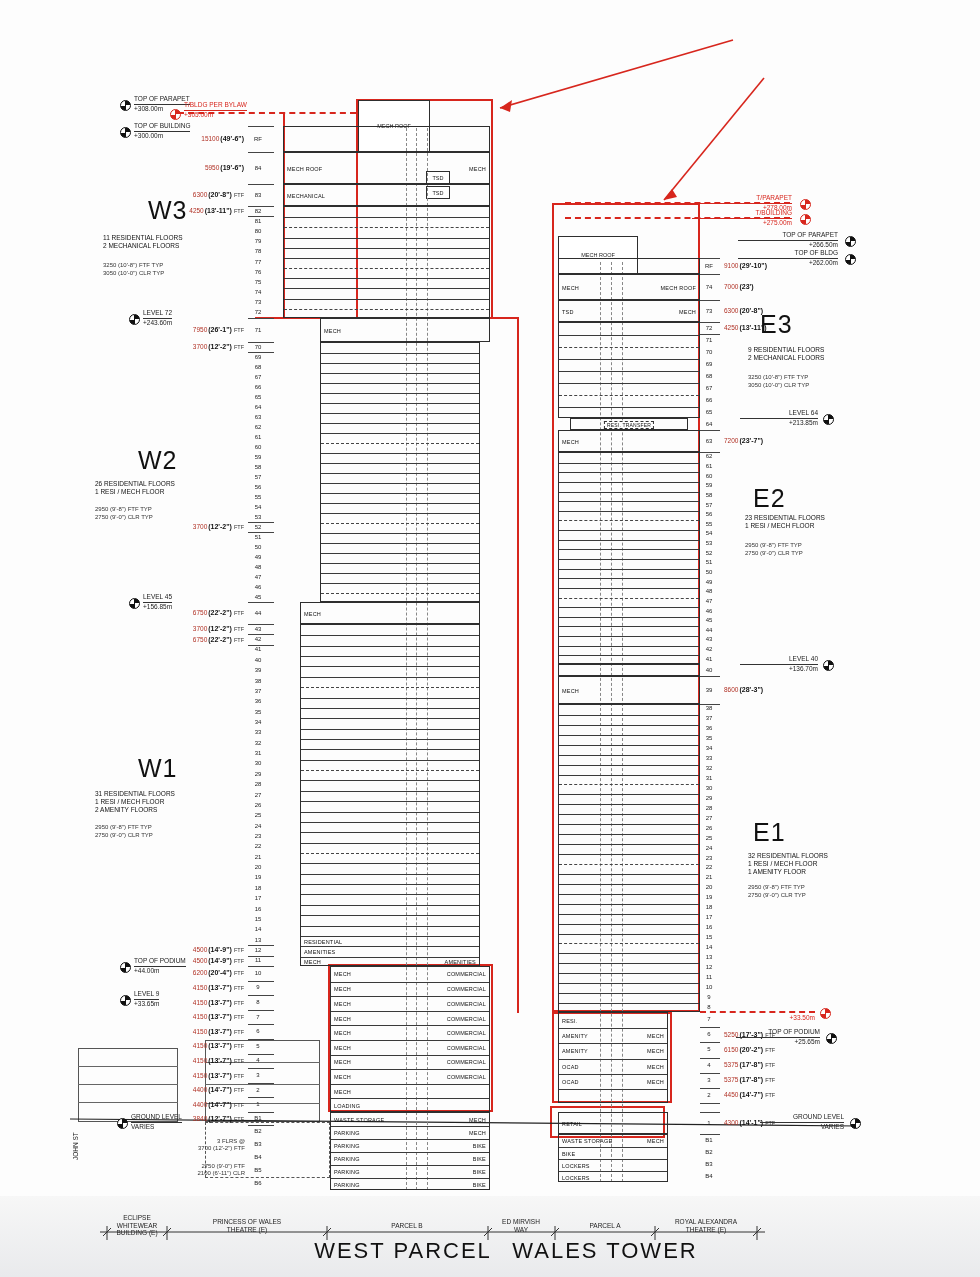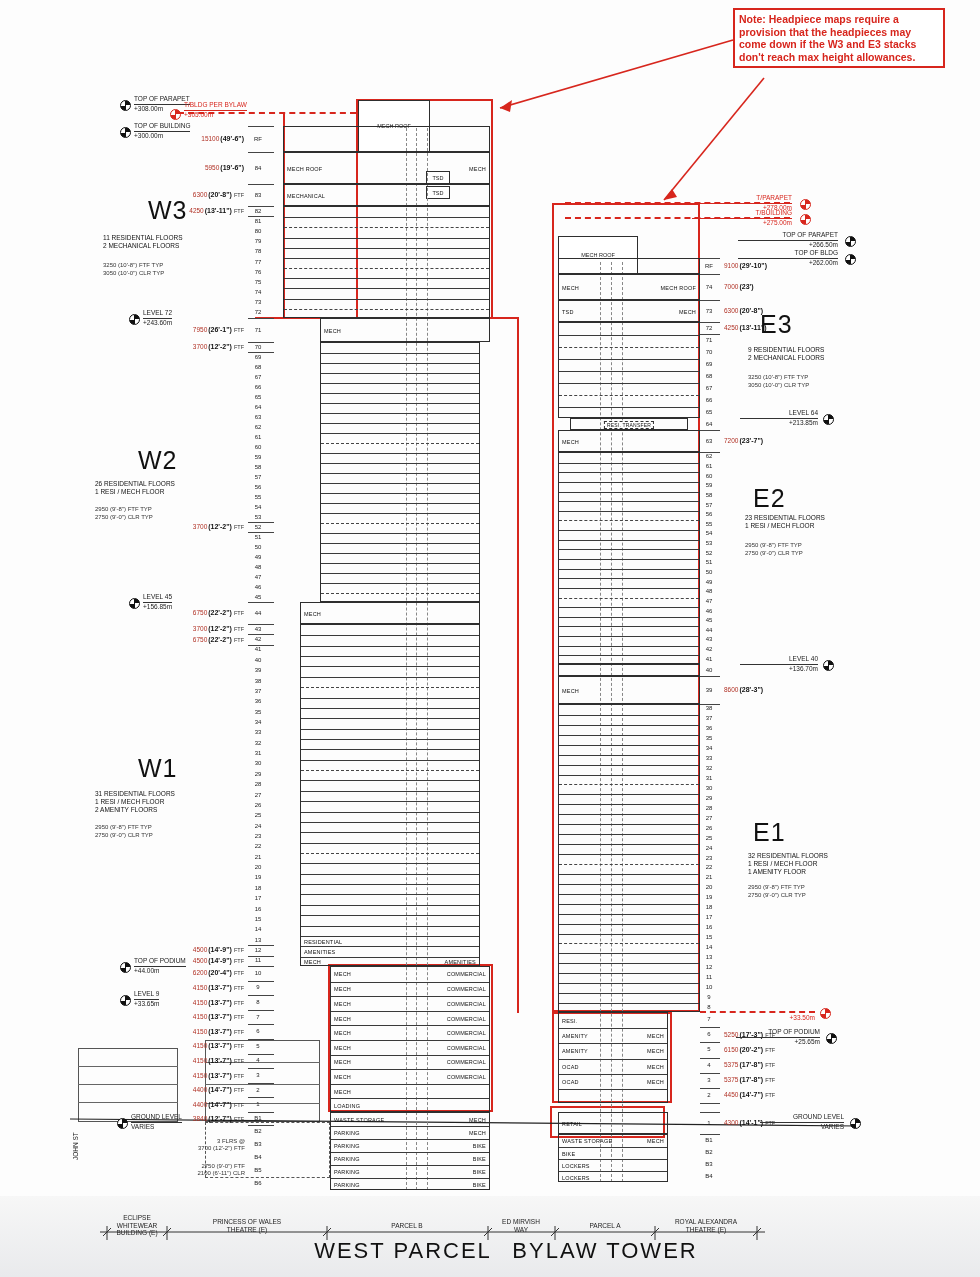--- a/index.html
+++ b/index.html
@@ -83,44 +83,41 @@
   <div class="smallbox" style="left:558px;top:236px;width:80px;height:38px;">
     <span>MECH ROOF</span>
   </div>
   <div class="smallbox" style="left:426px;top:171px;width:24px;height:13px;">
     <span>TSD</span>
   </div>
   <div class="smallbox" style="left:426px;top:186px;width:24px;height:13px;">
     <span>TSD</span>
   </div>
 
-  <div id="note-box">
-    <span>Note: Headpiece maps require a provision that the headpieces may come down if the W3 and E3 stacks don't reach max height allowances.</span>
-  </div>
 
   <div class="note-small" style="left:150px;top:1138px;width:95px;">3 FLRS @
 3700 (12'-2") FTF</div>
   <div class="note-small" style="left:150px;top:1163px;width:95px;">2750 (9'-0") FTF
 2100 (6'-11") CLR</div>
 
   <div class="vtext" style="left:72px;top:1160px;">JOHN ST</div>
 
   <div class="seg-label" style="left:137px;top:1214px;width:78px;white-space:pre-line;">ECLIPSE
 WHITEWEAR
 BUILDING (E)</div>
   <div class="seg-label" style="left:247px;top:1218px;width:120px;white-space:pre-line;">PRINCESS OF WALES
 THEATRE (E)</div>
   <div class="seg-label" style="left:407px;top:1222px;width:100px;">PARCEL B</div>
   <div class="seg-label" style="left:521px;top:1218px;width:70px;white-space:pre-line;">ED MIRVISH
 WAY</div>
   <div class="seg-label" style="left:605px;top:1222px;width:100px;">PARCEL A</div>
   <div class="seg-label" style="left:706px;top:1218px;width:120px;white-space:pre-line;">ROYAL ALEXANDRA
 THEATRE (E)</div>
   <div class="tower-title" style="left:403px;top:1238px;">WEST PARCEL</div>
-  <div class="tower-title" style="left:605px;top:1238px;">BYLAW TOWER</div>
+  <div class="tower-title" style="left:605px;top:1238px;">WALES TOWER</div>
 
   <svg class="overlay" width="980" height="1277" viewBox="0 0 980 1277">
     <line x1="733" y1="40" x2="500" y2="108" stroke="#d7261d" stroke-width="1.6"></line>
     <polygon points="500,108 512,100 510,112" fill="#d7261d"></polygon>
     <line x1="764" y1="78" x2="664" y2="200" stroke="#d7261d" stroke-width="1.6"></line>
     <polygon points="664,200 672,189 677,197" fill="#d7261d"></polygon>
     <line x1="70" y1="1119" x2="858" y2="1126" stroke="#222" stroke-width="1.2"></line>
     <line x1="100" y1="1232" x2="765" y2="1232" stroke="#333" stroke-width="1"></line>
     <g stroke="#333" stroke-width="1">
       <line x1="107" y1="1226" x2="107" y2="1240"></line>

